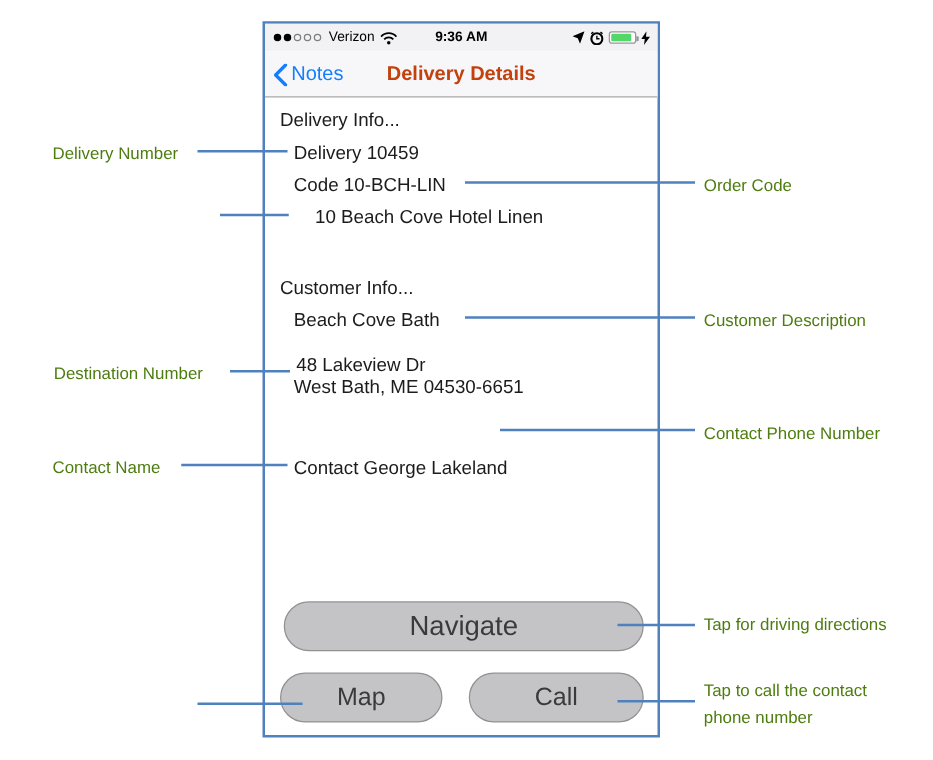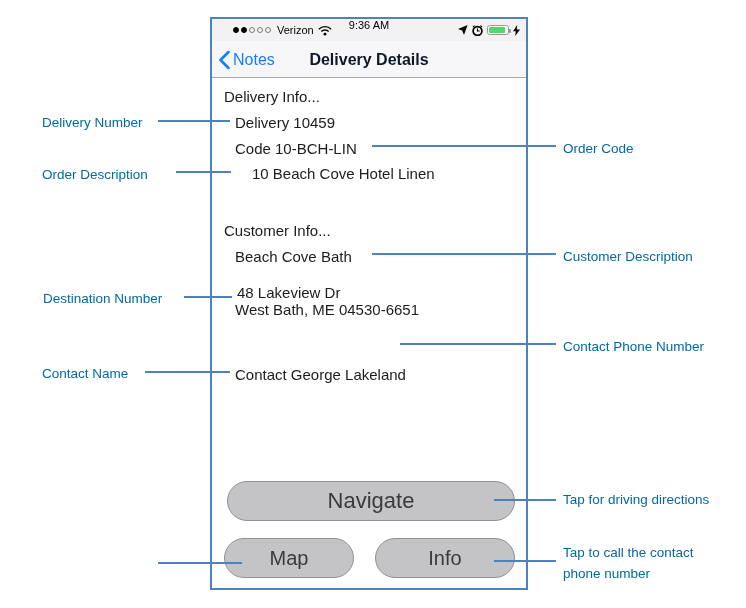--- a/index.html
+++ b/index.html
@@ -5,53 +5,53 @@
   * { margin:0; padding:0; box-sizing:border-box; }
   body { background:#ffffff; font-family:"Liberation Sans", sans-serif; }
   .canvas { position:relative; width:746px; height:608px; background:#ffffff; overflow:hidden; }
 
   
   .phone-frame { position:absolute; left:210px; top:17px; width:318px; height:573px;
                  border:2px solid #4f81bd; background:#ffffff; }
 
   
   .status-bar { position:absolute; left:0; top:0; width:100%; height:22px; background:#f2f2f5;
-                display:flex; padding:0 21px; font-size:11px; color:#000; }
+                display:flex; align-items:center; padding:0 7px; font-size:11px; color:#000; }
   .sb-left { display:flex; align-items:center; gap:4px; }
   .signal-dots { display:flex; align-items:center; gap:2px; margin-right:2px; }
   .signal-dots .dot { width:6px; height:6px; border-radius:50%; border:1px solid #7d7d82; background:transparent; }
   .signal-dots .dot.filled { background:#000; border-color:#000; }
-  .sb-time { position:absolute; left:0; right:0; text-align:center; font-weight:normal; }
+  .sb-time { position:absolute; left:0; right:0; text-align:center; font-weight:bold; }
   .sb-right { position:absolute; right:6px; top:0; height:22px; display:flex; align-items:center; gap:4px; }
   .battery-body { position:relative; width:22px; height:10px; border:1px solid #98989b; border-radius:2.5px;
                   background:#fff; display:inline-block; }
   .battery-fill { position:absolute; left:1px; top:1px; height:6px; width:16px; background:#53d769; border-radius:1px; }
   .battery-tip { position:absolute; right:-3px; top:2.5px; width:2px; height:4px; background:#98989b; border-radius:0 1px 1px 0; }
 
   
   .nav-bar { position:absolute; left:0; top:22px; width:100%; height:37px; background:#f7f7f9;
              border-bottom:1px solid #ababad; }
   .back-button { position:absolute; left:7px; top:6px; height:26px; display:flex; align-items:center; gap:3px;
                  background:none; border:none; color:#157efb; font-size:16px; cursor:pointer;
                  font-family:"Liberation Sans", sans-serif; }
   .nav-title { position:absolute; left:0; right:0; top:0; height:37px; line-height:37px; text-align:center;
-               font-size:16px; font-weight:bold; color:#0f172a; }
+               font-size:16px; font-weight:bold; color:#c2410c; }
 
   
   .p-text { position:absolute; font-size:15px; color:#1c1c1e; white-space:nowrap; }
 
   
   .pill { position:absolute; background:#c4c4c6; border:1.5px solid #919194; border-radius:20px;
           color:#3a3a3c; font-family:"Liberation Sans", sans-serif; cursor:pointer; }
   .pill.navigate { left:15px; top:462px; width:288px; height:40px; font-size:22px; }
   .pill.map      { left:12px; top:519px; width:130px; height:40px; font-size:20px; }
   .pill.call     { left:163px; top:519px; width:140px; height:40px; font-size:20px; }
 
   
-  .ann { position:absolute; font-size:13.5px; color:#0369a1; line-height:21px; }
+  .ann { position:absolute; font-size:13.5px; color:#4d7c0f; line-height:21px; }
   .ann.right-side { text-align:left; }
   .connector { position:absolute; height:1.5px; background:#4f81bd; }
 
   svg { display:block; }
 </style>
 </head>
 <body>
 
 <div class="canvas">
 
@@ -119,25 +119,24 @@
     <div class="p-text" style="left:40px; top:146px;">10 Beach Cove Hotel Linen</div>
 
     <div class="p-text" style="left:12px; top:203px;">Customer Info...</div>
     <div class="p-text" style="left:23px; top:229px;">Beach Cove Bath</div>
     <div class="p-text" style="left:25px; top:265px;">48 Lakeview Dr</div>
     <div class="p-text" style="left:23px; top:282px;">West Bath, ME 04530-6651</div>
     <div class="p-text" style="left:23px; top:347px;">Contact George Lakeland</div>
 
     <button class="pill navigate">Navigate</button>
     <button class="pill map">Map</button>
-    <button class="pill call">Info</button>
+    <button class="pill call">Call</button>
   </div>
 
   <div class="ann" style="left:42px; top:112px;">Delivery Number</div>
-  <div class="ann" style="left:42px; top:164px;">Order Description</div>
   <div class="ann" style="left:43px; top:288px;">Destination Number</div>
   <div class="ann" style="left:42px; top:363px;">Contact Name</div>
 
   <div class="ann right-side" style="left:563px; top:138px;">Order Code</div>
   <div class="ann right-side" style="left:563px; top:246px;">Customer Description</div>
   <div class="ann right-side" style="left:563px; top:336px;">Contact Phone Number</div>
   <div class="ann right-side" style="left:563px; top:489px;">Tap for driving directions</div>
   <div class="ann right-side" style="left:563px; top:542px; width:168px;">Tap to call the contact phone  number</div>
 
   <div class="connector" style="left:158px; top:120px; width:72px;"></div>

